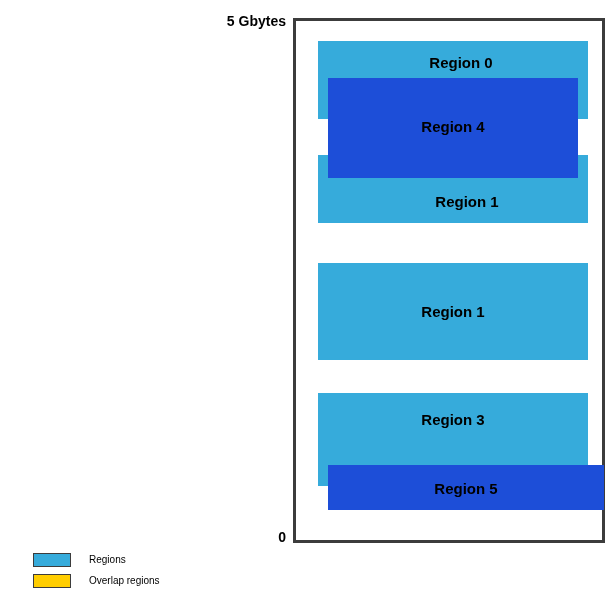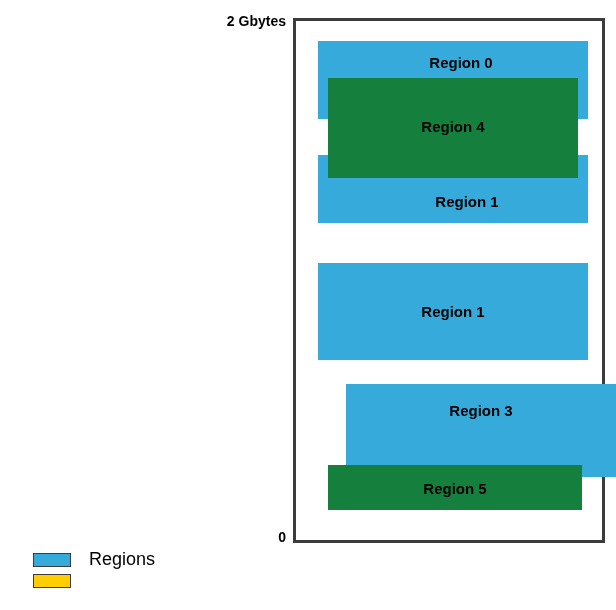--- a/index.html
+++ b/index.html
@@ -50,21 +50,21 @@
   }
 
   
   .region-bar {
     position: absolute;
     box-sizing: border-box;
     display: flex;
     justify-content: center;
   }
   .region-bar.blue   { background: #36abdb; }
-  .region-bar.yellow { background: #15803d; }
+  .region-bar.yellow { background: #1d4ed8; }
 
   .region-label {
     font-size: 15px;
     font-weight: bold;
     color: #000000;
     white-space: nowrap;
     line-height: 1;
   }
 
   
@@ -82,58 +82,59 @@
     width: 38px;
     height: 14px;
     box-sizing: border-box;
     border: 1px solid #3c3c3c;
     flex: 0 0 auto;
   }
   .legend-swatch.blue   { background: #36abdb; }
   .legend-swatch.yellow { background: #ffcd00; }
   .legend-text {
     margin-left: 18px;
-    font-size: 18px;
+    font-size: 10px;
     color: #000000;
     white-space: nowrap;
   }
 </style>
 </head>
 <body>
 
-<div class="axis-label" id="axis-label-top">2 Gbytes</div>
+<div class="axis-label" id="axis-label-top">5 Gbytes</div>
 
 <div class="axis-label" id="axis-label-zero">0</div>
 
 <div id="plot-frame"></div>
 
 <div id="plot-surface"></div>
 
 <div id="bars-layer">
     <div class="region-bar blue" style="left: 318px; top: 41px; width: 270px; height: 78px;">
       <span class="region-label" style="position: absolute; top: 14px; margin-left: 16px;">Region 0</span>
     </div>
     <div class="region-bar blue" style="left: 318px; top: 155px; width: 270px; height: 68px;">
       <span class="region-label" style="position: absolute; top: 39px; margin-left: 28px;">Region 1</span>
     </div>
     <div class="region-bar blue" style="left: 318px; top: 263px; width: 270px; height: 97px;">
       <span class="region-label" style="position: absolute; top: 41px;">Region 1</span>
     </div>
-    <div class="region-bar blue" style="left: 318px; top: 384px; width: 270px; height: 93px; margin-left: 28px;">
+    <div class="region-bar blue" style="left: 318px; top: 393px; width: 270px; height: 93px;">
       <span class="region-label" style="position: absolute; top: 19px;">Region 3</span>
     </div>
     <div class="region-bar yellow" style="left: 328px; top: 78px; width: 250px; height: 100px;">
       <span class="region-label" style="position: absolute; top: 41px;">Region 4</span>
     </div>
-    <div class="region-bar yellow" style="left: 328px; top: 465px; width: 254px; height: 45px; text-decoration: underline;">
+    <div class="region-bar yellow" style="left: 328px; top: 465px; width: 276px; height: 45px; text-decoration: underline;">
       <span class="region-label" style="position: absolute; top: 16px;">Region 5</span>
     </div>
   </div>
 
 <div id="legend">
     <div class="legend-row">
       <span class="legend-swatch blue"></span>
       <span class="legend-text">Regions</span>
     </div>
     <div class="legend-row">
       <span class="legend-swatch yellow"></span>
+      <span class="legend-text">Overlap regions</span>
     </div>
   </div>
 
 </body></html>

